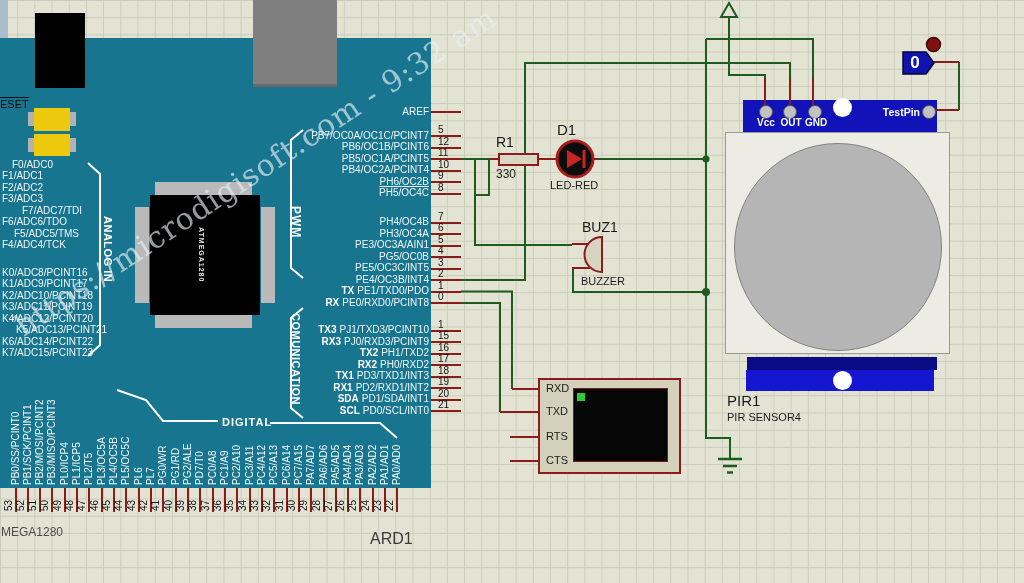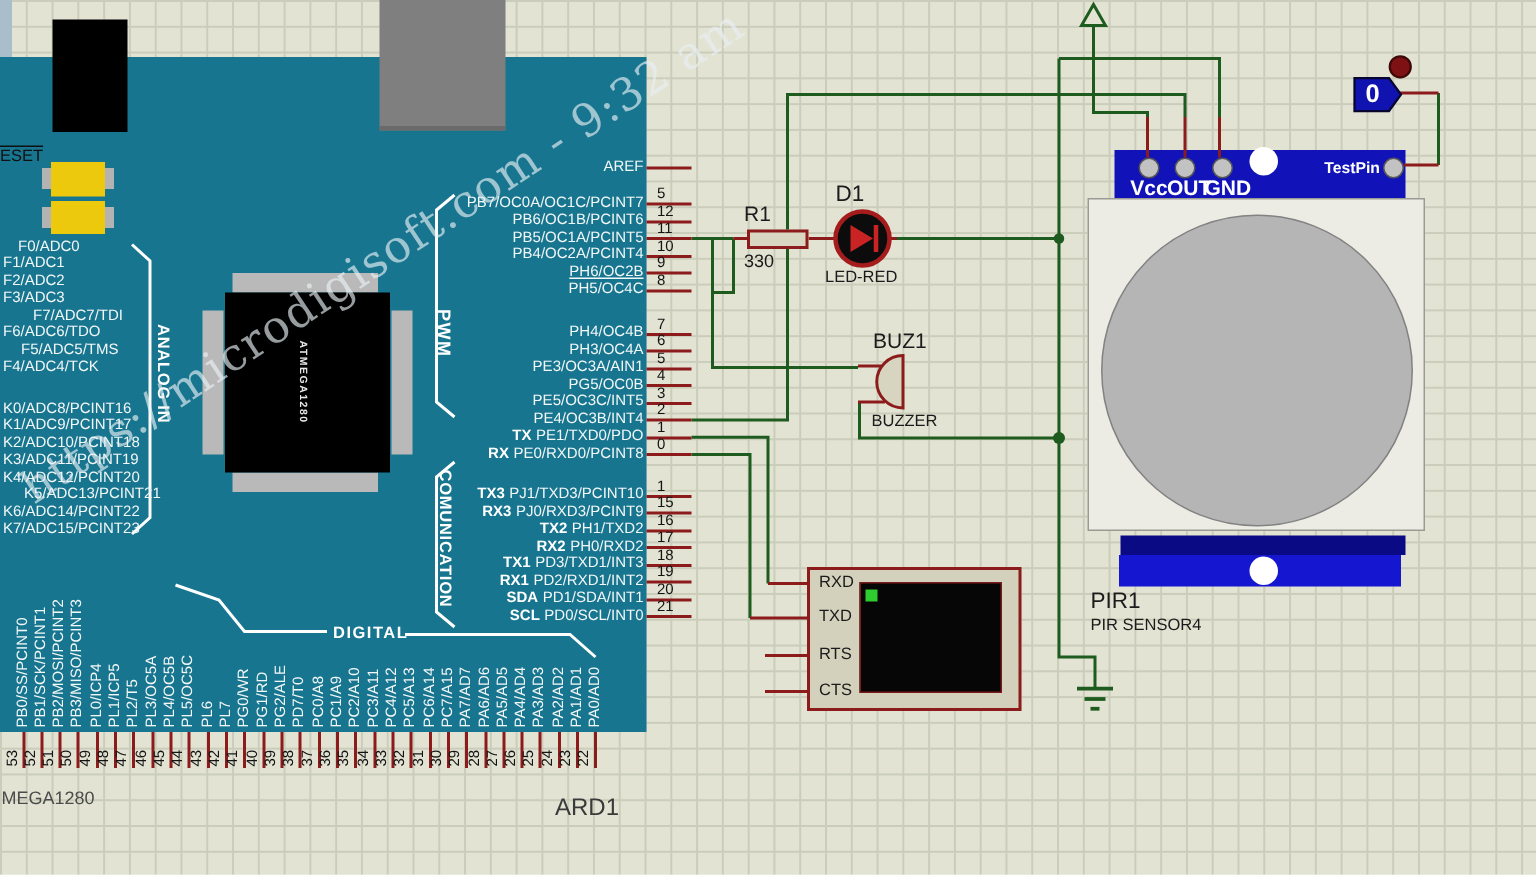--- a/index.html
+++ b/index.html
@@ -23,21 +23,21 @@
   .vallabel{position:absolute;color:#1b1b1b;font-size:11px;}
   .wm{position:absolute;left:8px;top:314px;transform:rotate(-33.5deg);transform-origin:0 0;
       font-family:"DejaVu Serif",serif;font-size:30px;letter-spacing:1px;
       color:rgba(232,239,244,0.65);white-space:nowrap;z-index:7;pointer-events:none;}
   svg.overlay{position:absolute;left:0;top:0;z-index:5;}
   .lvl6{z-index:6;}
   .lvl4{z-index:4;}
   .lvl3{z-index:3;}
   .pin-circle{position:absolute;width:14px;height:14px;border-radius:50%;background:#c2c2c2;border:1px solid #555;box-sizing:border-box;}
   .hole{position:absolute;width:19px;height:19px;border-radius:50%;background:#ffffff;}
-  .pir-bar-label{position:absolute;color:#ffffff;font-size:14px;font-weight:bold;text-align:center;width:26px;}
+  .pir-bar-label{position:absolute;color:#ffffff;font-size:10px;font-weight:bold;text-align:center;width:26px;}
 </style>
 </head>
 <body>
 
 <div id="app">
 
   <div class="abs" style="left:0;top:0;width:8px;height:113px;background:#a9bdcd;"></div>
 
   <div class="abs board" style="left:0;top:38px;width:431px;height:450px;"></div>
 

